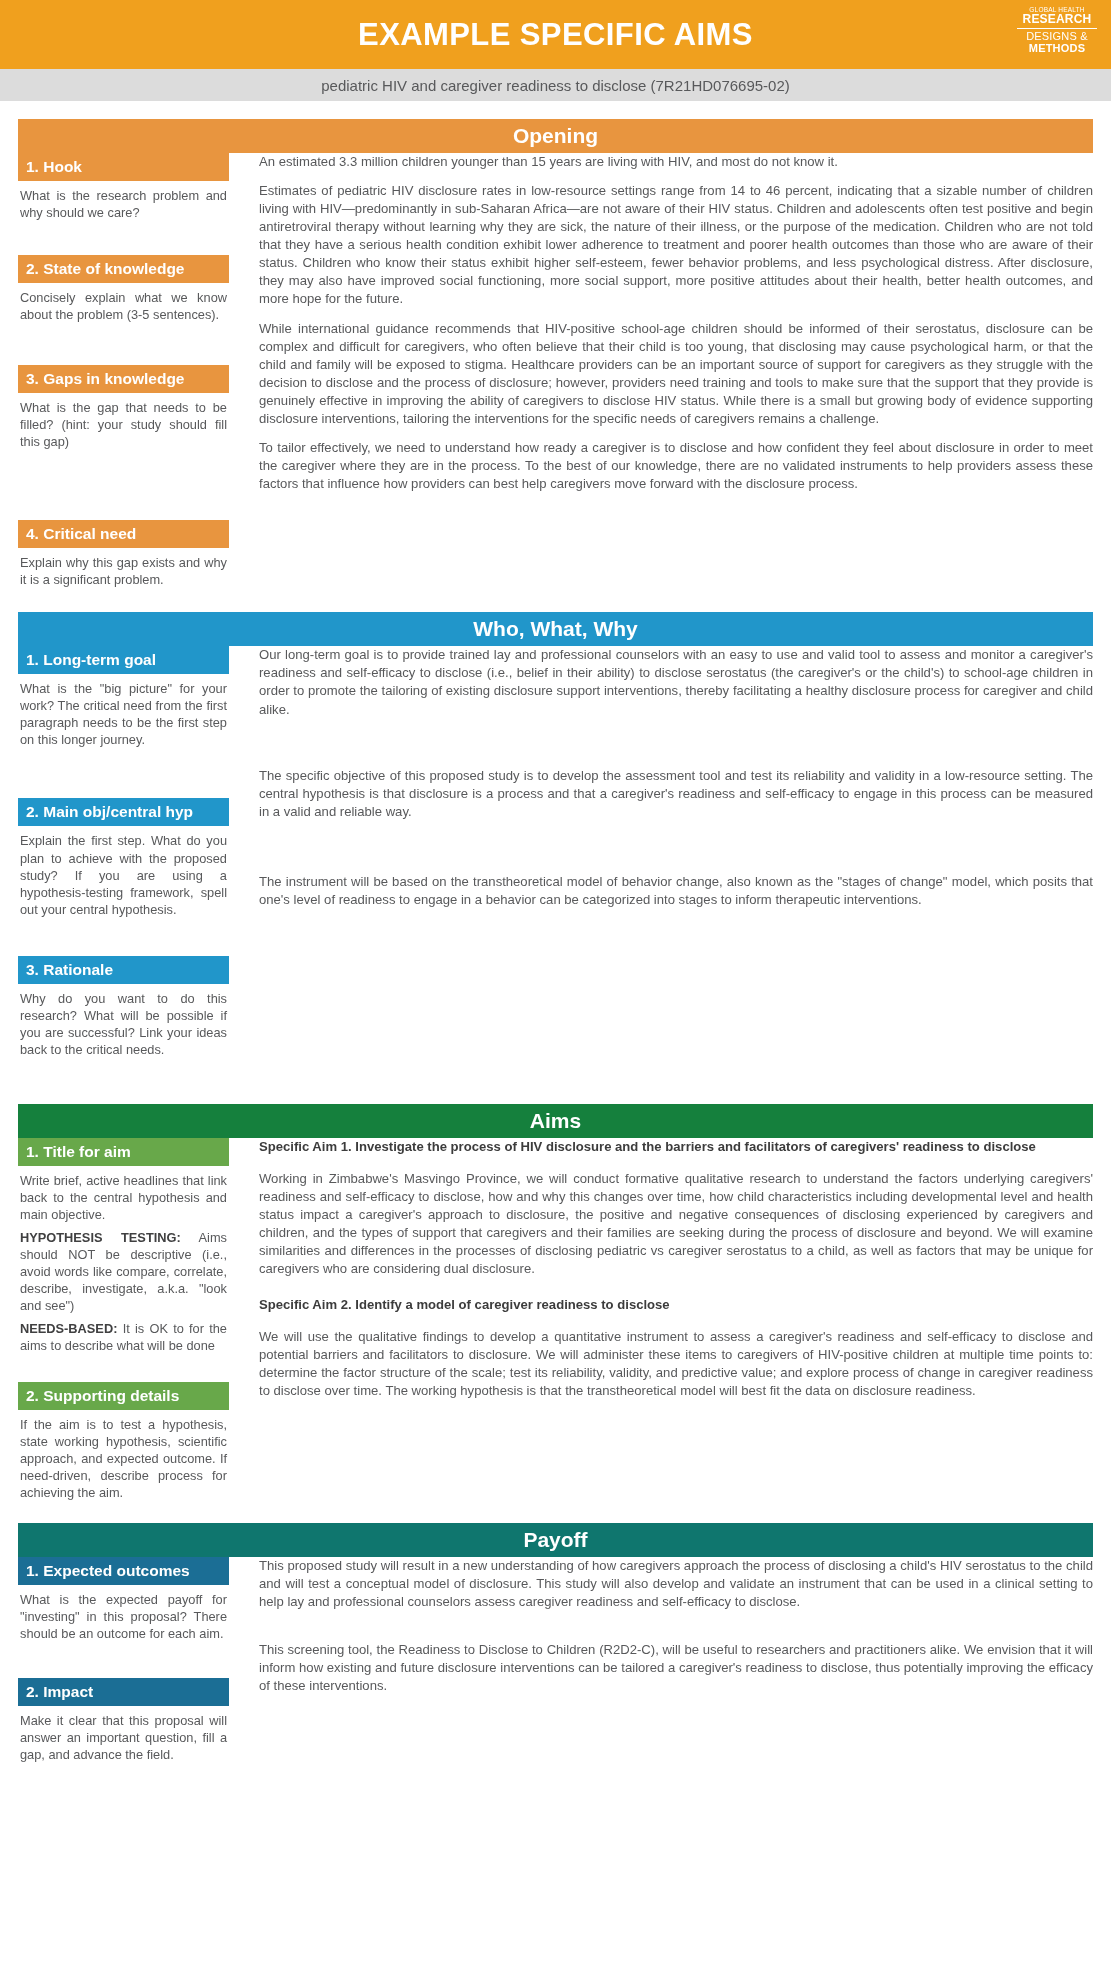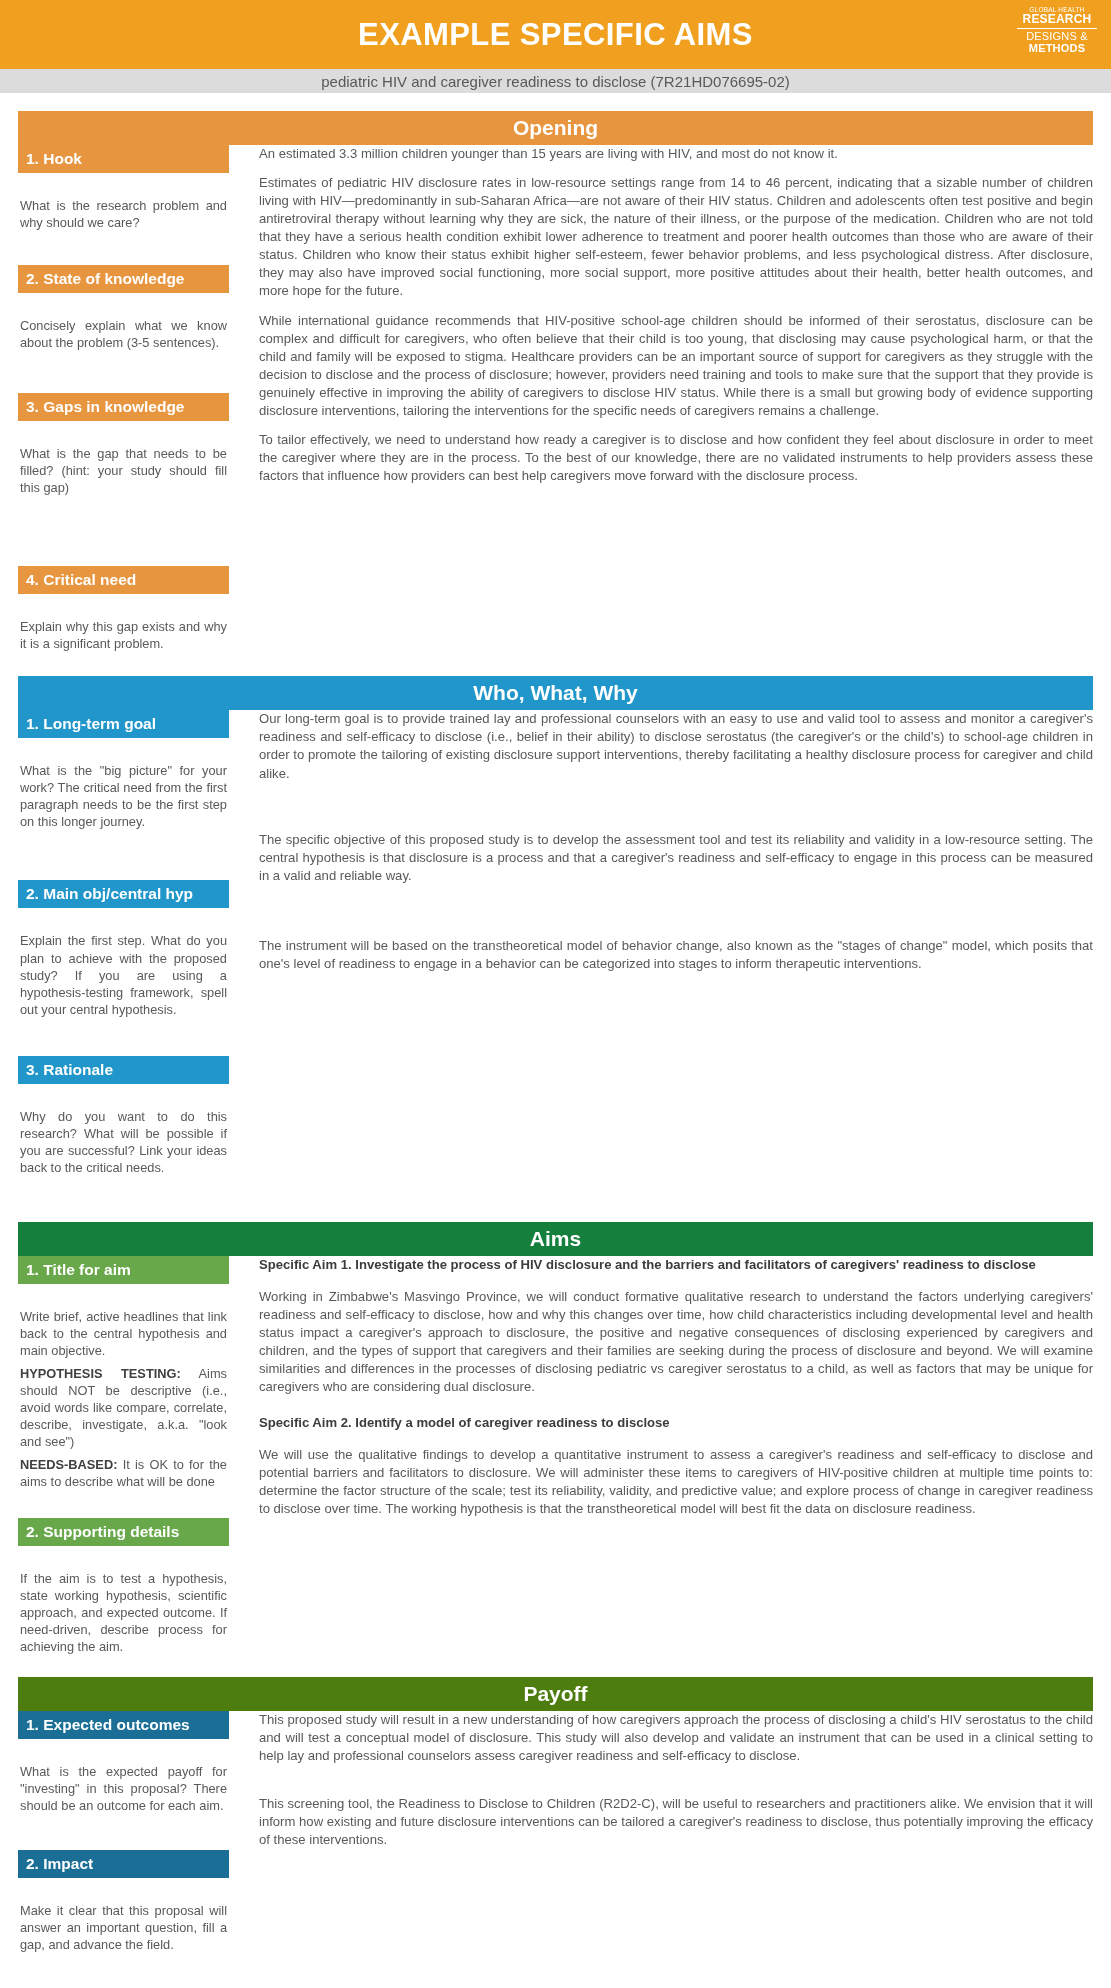--- a/index.html
+++ b/index.html
@@ -38,21 +38,21 @@
   }
   .logo .l1 { font-size: 6.5px; letter-spacing: .2px; }
   .logo .l2 { font-size: 12px; font-weight: bold; letter-spacing: .2px; padding-bottom:1px; }
   .logo .rule { height: 1.5px; background: #fff; margin: 1px 0 2px 0; }
   .logo .l3 { font-size: 11px; font-weight: normal; letter-spacing: .2px; }
   .logo .l4 { font-size: 11px; font-weight: bold; letter-spacing: .2px; }
 
   
   .subtitlebar {
     background: #dcdcdc;
-    height: 24px;
+    height: 32px;
     display: flex;
     align-items: center;
     justify-content: center;
   }
   .subtitlebar .sub {
     font-size: 15px;
     color: #58595b;
   }
 
   
@@ -65,21 +65,21 @@
     display: flex;
     align-items: center;
     justify-content: center;
     color: #ffffff;
     font-size: 21px;
     font-weight: bold;
   }
   .banner.orange { background: #e8953f; }
   .banner.blue   { background: #2196ca; }
   .banner.green  { background: #15803d; }
-  .banner.dblue  { background: #4d7c0f; }
+  .banner.dblue  { background: #0f766e; }
 
   
   .row { display: flex; align-items: flex-start; }
   .col-left  { width: 219px; flex: 0 0 219px; padding-right: 8px; }
   .col-right { flex: 1 1 auto; padding-left: 22px; }
 
   .chip {
     display: block;
     color: #ffffff;
     font-size: 15.5px;
@@ -90,21 +90,21 @@
   .chip.orange { background: #e8953f; }
   .chip.blue   { background: #2196ca; }
   .chip.green  { background: #68a84a; }
   .chip.dblue  { background: #1b6e95; }
 
   .hint {
     font-size: 12.8px;
     line-height: 1.33;
     text-align: justify;
     color: #58595b;
-    padding: 24px 2px 0 2px;
+    padding: 6px 2px 0 2px;
   }
   .hint b { font-weight: bold; color: #404041; }
   .hint p + p { margin-top: 6px; }
 
   .body-text {
     font-size: 13.1px;
     line-height: 1.38;
     text-align: justify;
     color: #58595b;
   }

